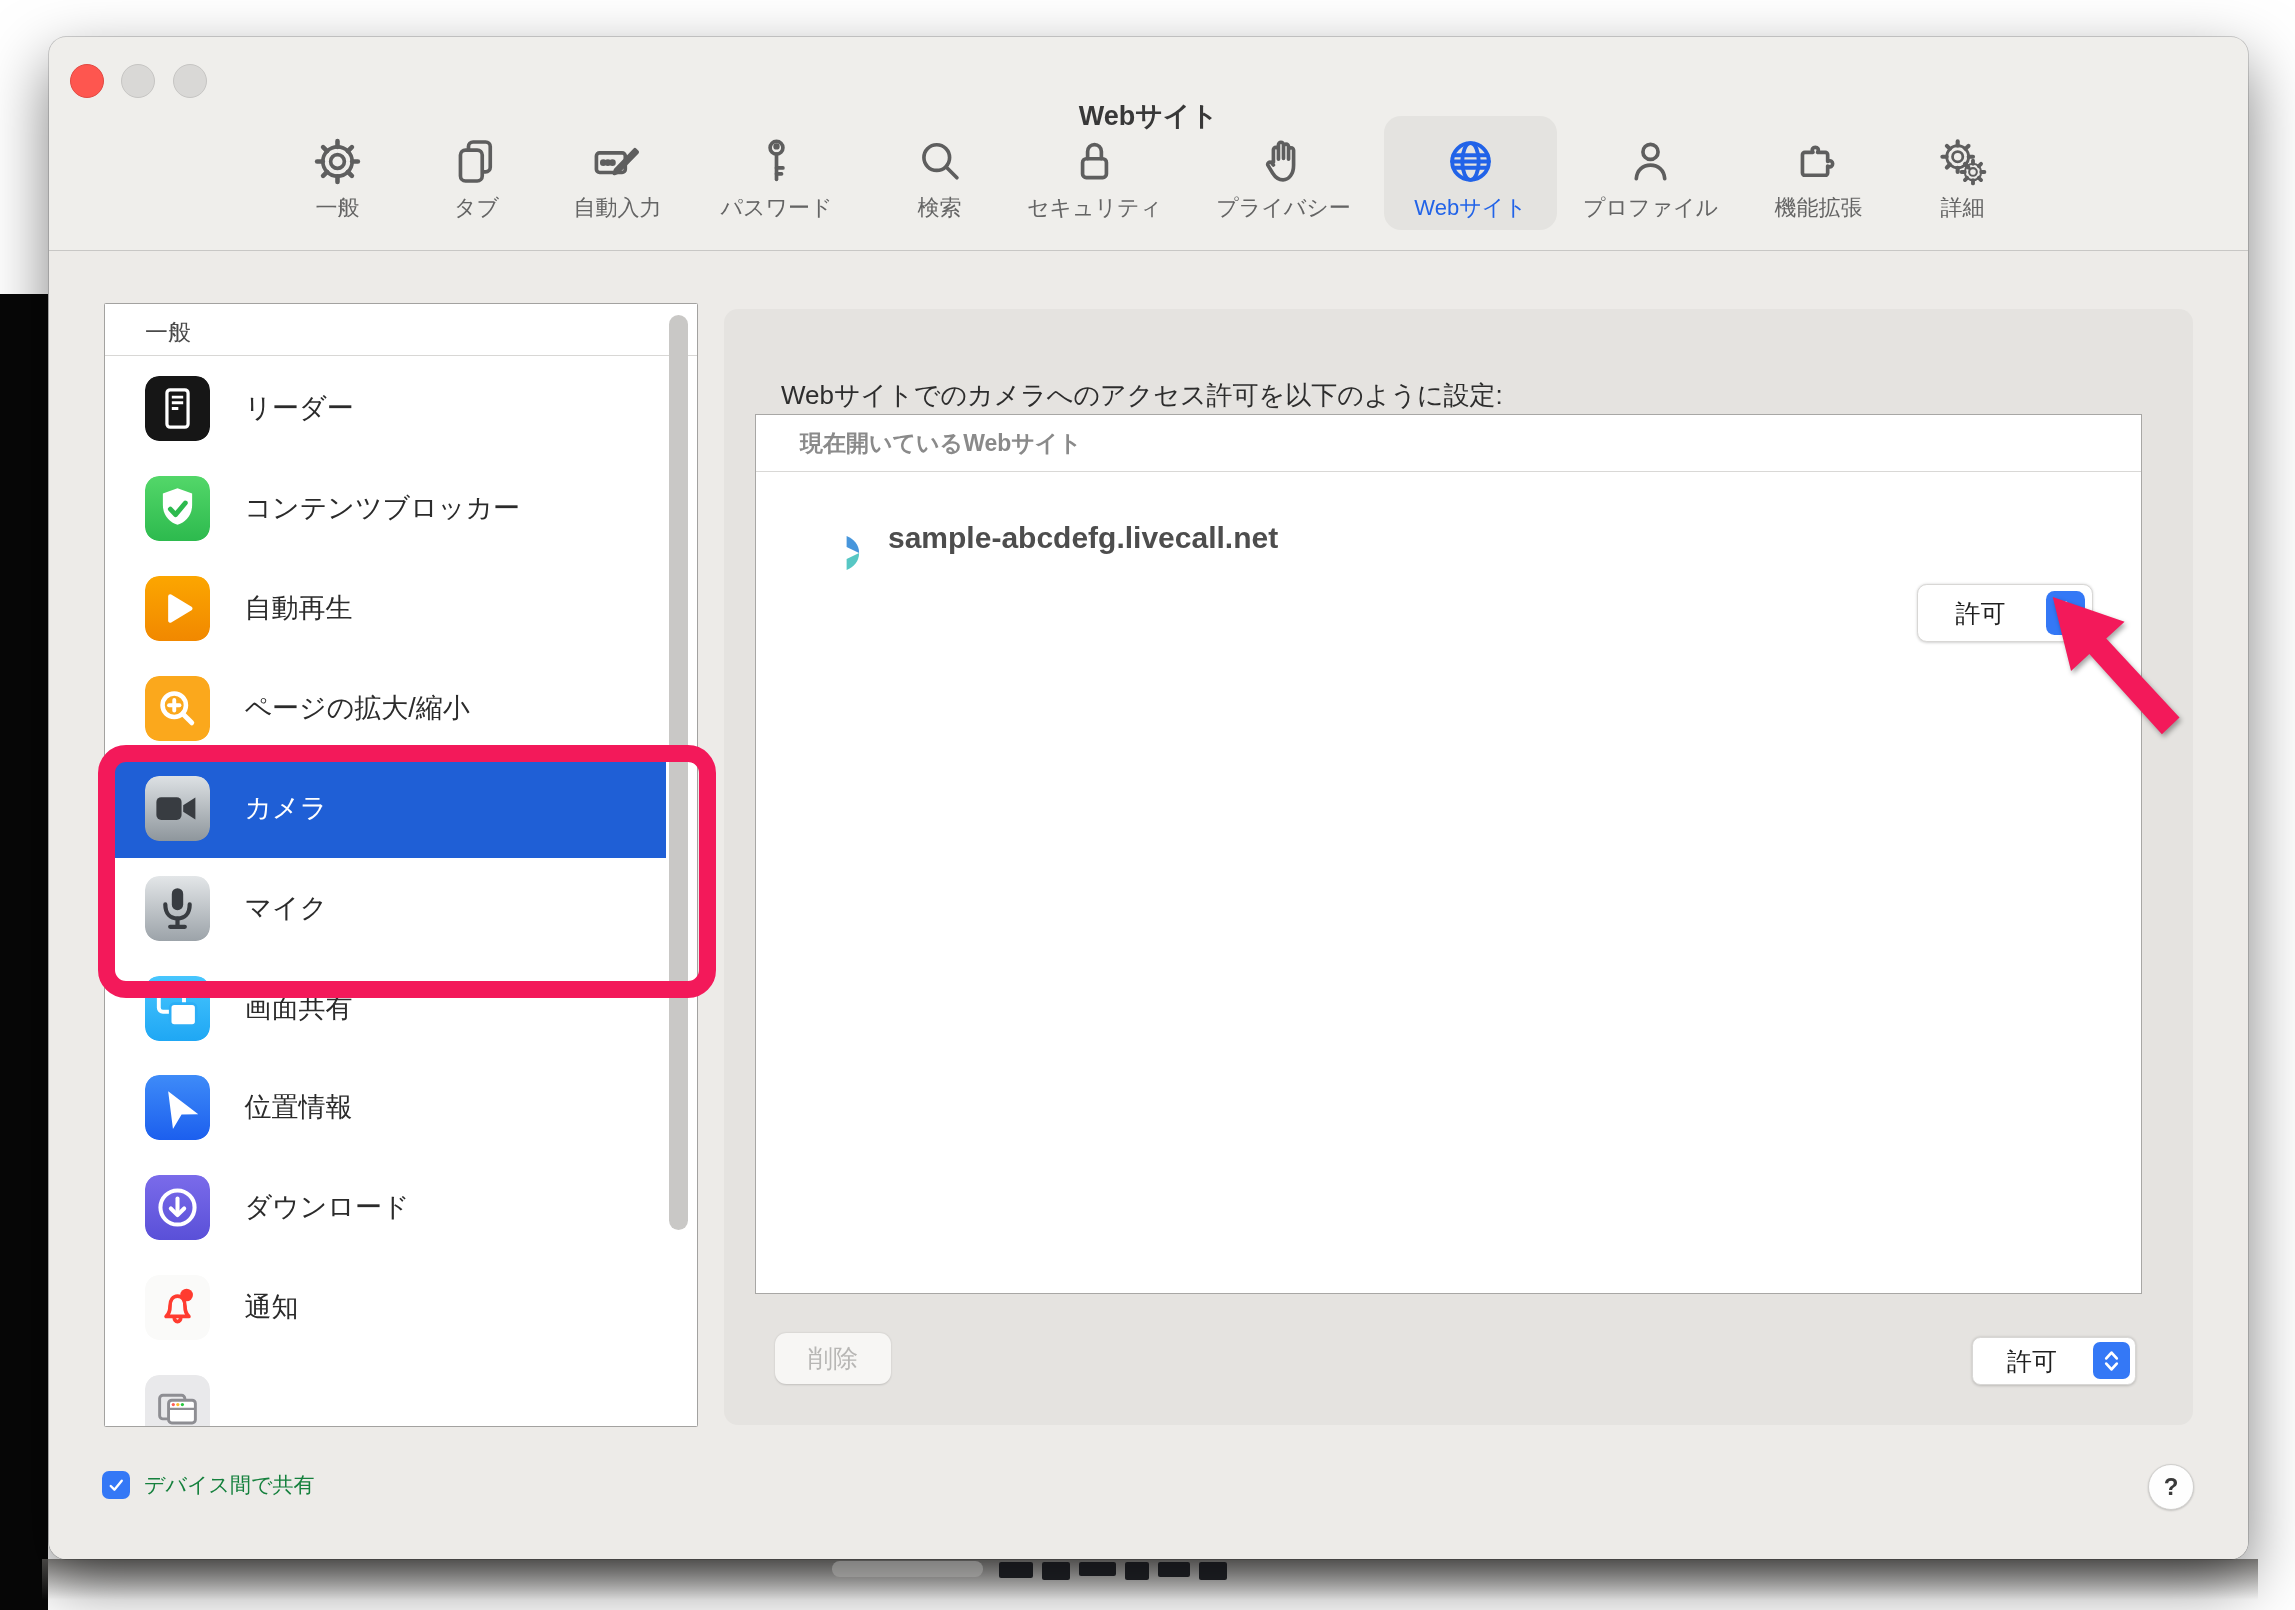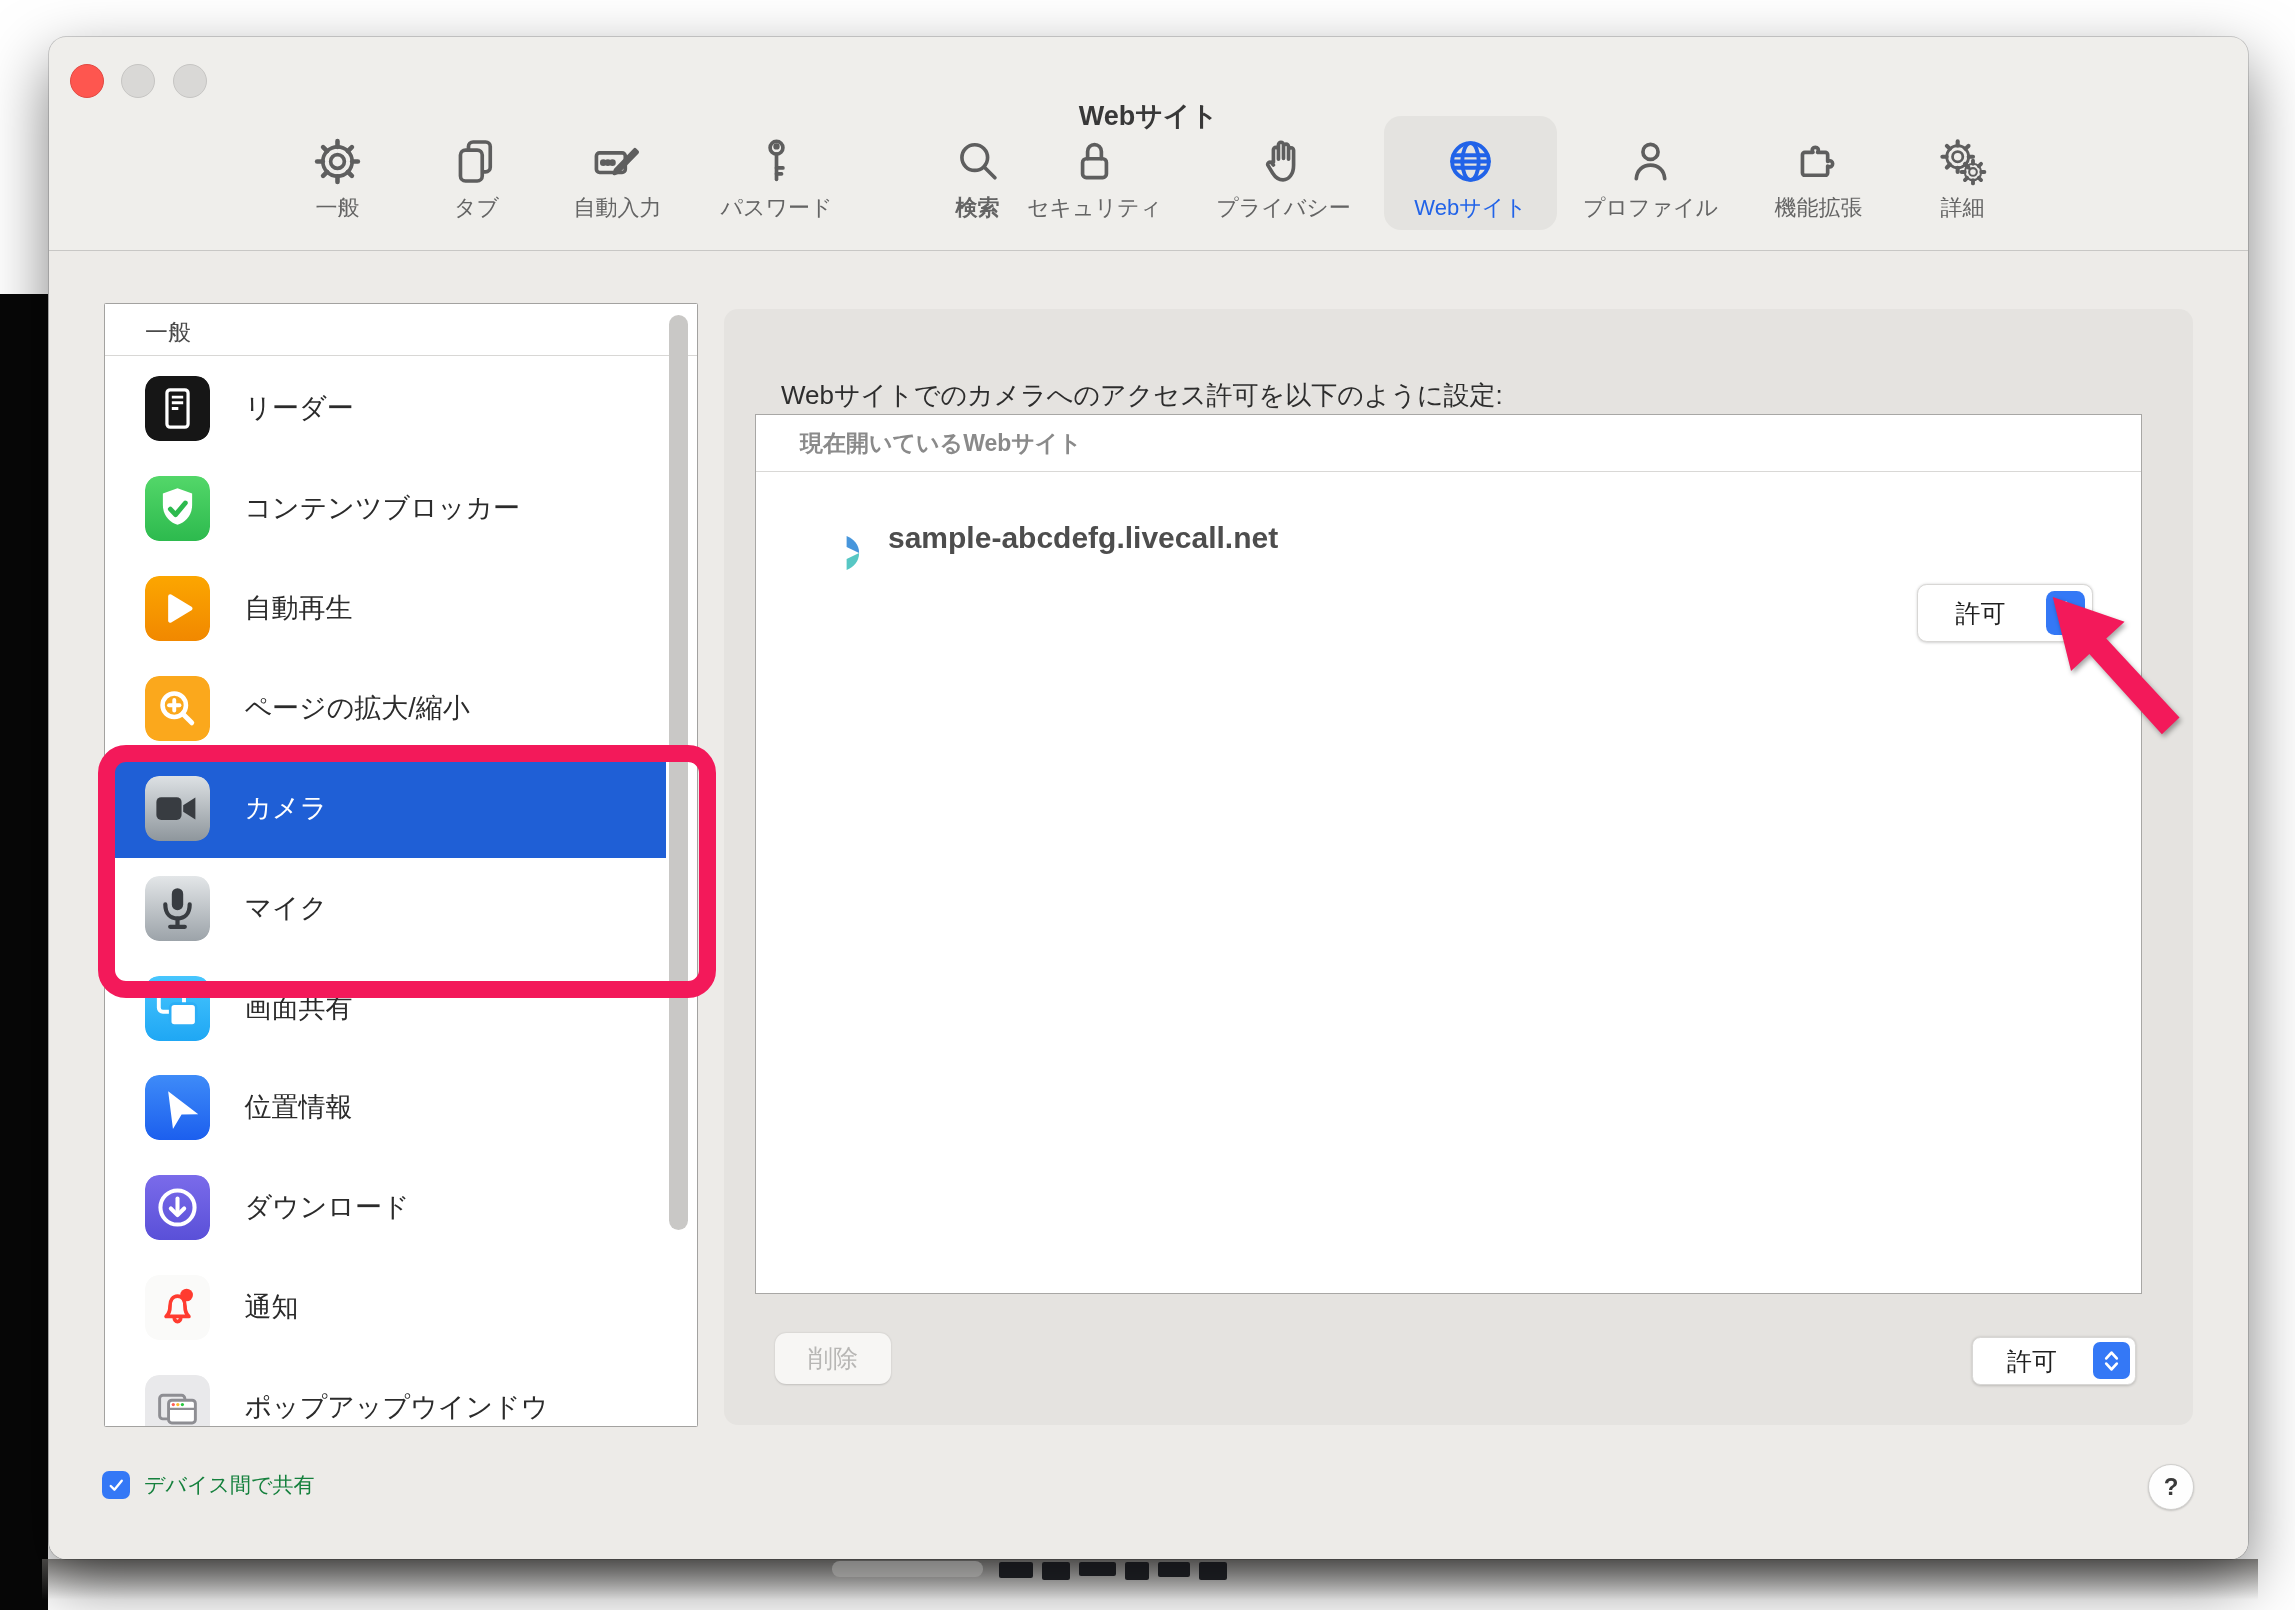--- a/index.html
+++ b/index.html
@@ -168,21 +168,21 @@
             <svg viewBox="0 0 24 24">
               <circle cx="12" cy="6" r="2.8"></circle>
               <circle cx="12" cy="5.4" r="0.6" fill="#5E5E5E"></circle>
               <line x1="12" y1="8.8" x2="12" y2="19.8"></line>
               <line x1="12" y1="14.8" x2="14.8" y2="14.8"></line>
               <line x1="12" y1="17.4" x2="14.2" y2="17.4"></line>
             </svg>
           </span>
           <span class="tb-label">パスワード</span>
         </div>
-        <div class="tb-item" style="left: 858px; font-weight: bold;">
+        <div class="tb-item" style="left: 820px;">
           <span class="tb-icon">
             <svg viewBox="0 0 24 24">
               <circle cx="10.8" cy="10.3" r="5.6"></circle>
               <line x1="14.9" y1="14.4" x2="19.6" y2="19.1"></line>
             </svg>
           </span>
           <span class="tb-label">検索</span>
         </div>
         <div class="tb-item" style="left: 975px;">
           <span class="tb-icon">
@@ -421,21 +421,20 @@
               <svg viewBox="0 0 40 40">
                 <rect x="0" y="0" width="40" height="40" rx="8.7" fill="#E9E9EB"></rect>
                 <rect x="9" y="12.5" width="15.5" height="14.5" rx="2" fill="#E9E9EB" stroke="#8E8E93" stroke-width="1.8"></rect>
     <rect x="14.5" y="15.5" width="16.5" height="14" rx="2" fill="#fff" stroke="#8E8E93" stroke-width="1.8"></rect>
     <line x1="14.5" y1="20.8" x2="31" y2="20.8" stroke="#8E8E93" stroke-width="1.4"></line>
     <circle cx="17.4" cy="18.2" r="1" fill="#FF5F57"></circle>
                 <circle cx="20.2" cy="18.2" r="1" fill="#FEBC2E"></circle>
                 <circle cx="23" cy="18.2" r="1" fill="#28C840"></circle>
               </svg>
             </span>
-            <span class="sb-label">ポップアップウインドウ</span>
           </div>
         </div>
       <div id="sb-scroll-thumb"></div>
     </div>
 
     <div class="pink-box" id="hl-sidebar"></div>
 
     <div id="main-panel">
       <div id="main-heading">Webサイトでのカメラへのアクセス許可を以下のように設定:</div>
 

